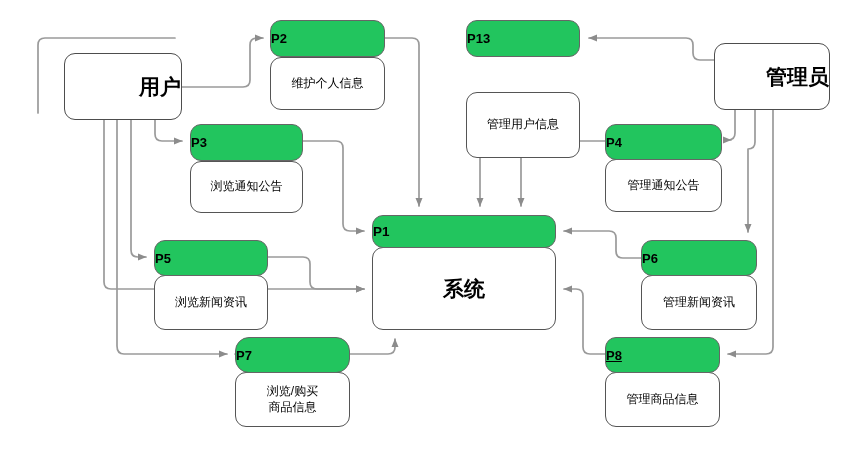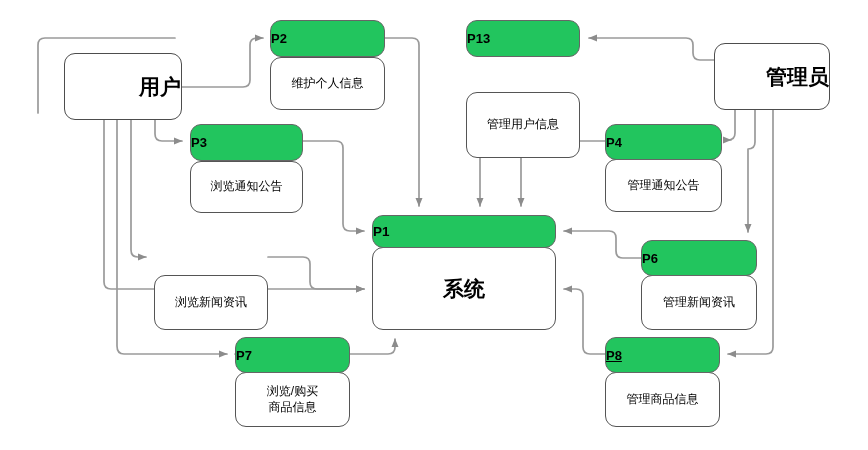--- a/index.html
+++ b/index.html
@@ -107,25 +107,28 @@
     <span>维护个人信息</span>
   </div>
 
   <div class="node proc-head" style="left:190px;top:124px;width:113px;height:37px;">
     <span>P3</span>
   </div>
   <div class="node proc-body" style="left:190px;top:161px;width:113px;height:52px;">
     <span>浏览通知公告</span>
   </div>
 
+  <div class="node proc-head" style="left:154px;top:240px;width:114px;height:36px;">
+    <span>P5</span>
+  </div>
   <div class="node proc-body" style="left:154px;top:275px;width:114px;height:55px;">
     <span>浏览新闻资讯</span>
   </div>
 
-  <div class="node proc-head" style="left:235px;top:337px;width:115px;height:36px;">
+  <div class="node proc-head" style="left:235px;top:337px;width:115px;height:36px;border-radius:14px;">
     <span>P7</span>
   </div>
   <div class="node proc-body" style="left:235px;top:372px;width:115px;height:55px;">
     <span style="white-space:pre-line;">浏览/购买
 商品信息</span>
   </div>
 
   <div class="node proc-head" style="left:466px;top:20px;width:114px;height:37px;">
     <span>P13</span>
   </div>

